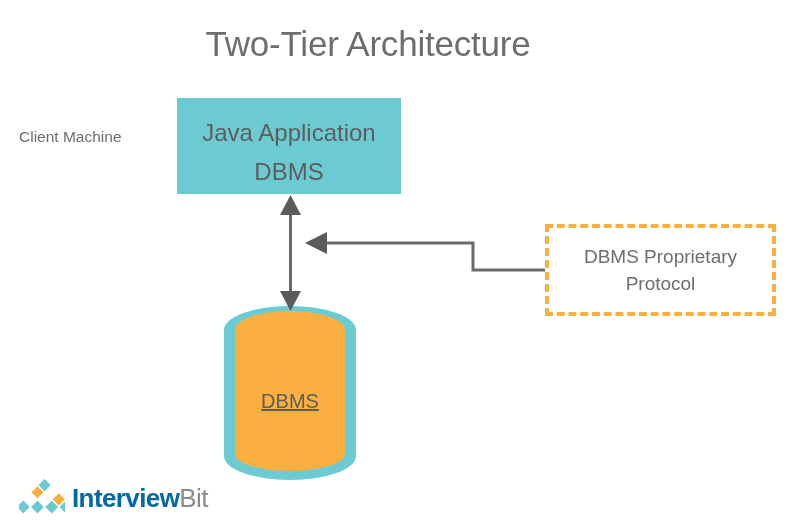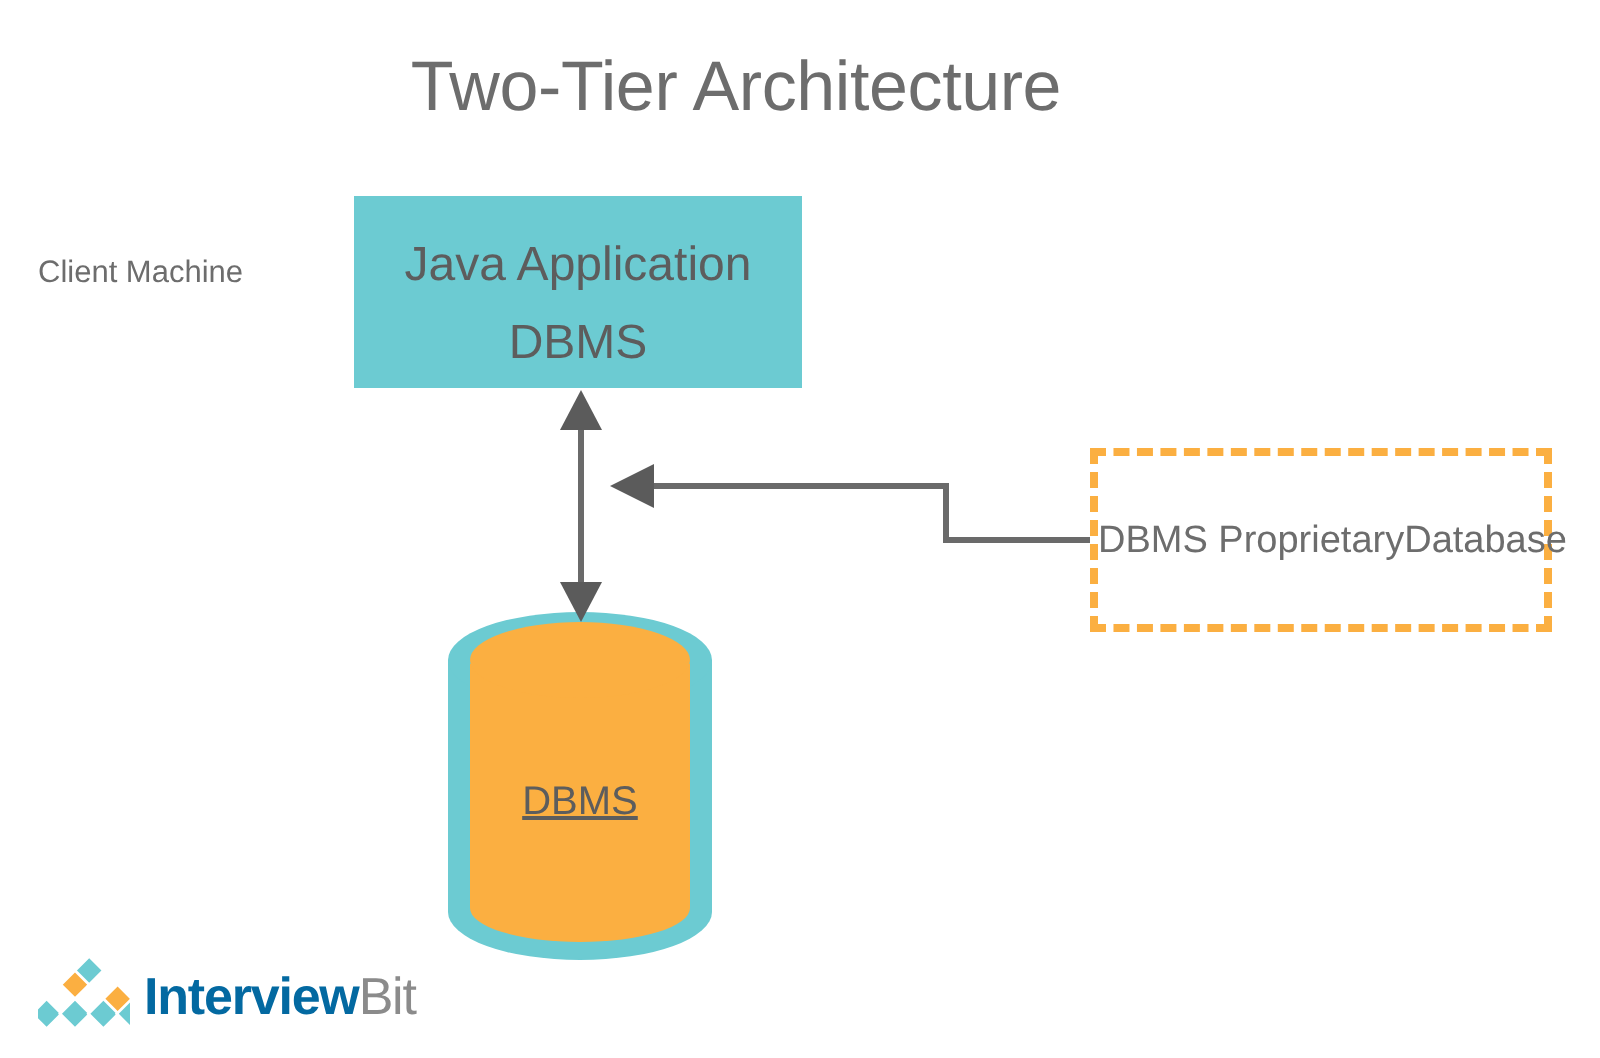--- a/index.html
+++ b/index.html
@@ -80,23 +80,23 @@
   
   #protocol-box {
     position: absolute;
     left: 545px;
     top: 224px;
     width: 231px;
     height: 92px;
     border: 4px dashed #fbaf41;
     box-sizing: border-box;
     display: flex;
-    flex-direction: row;
+    flex-direction: column;
     align-items: center;
-    justify-content: space-between;
+    justify-content: center;
     background: transparent;
   }
   #protocol-box .box-line {
     font-size: 19px;
     color: #6d6d6d;
     line-height: 27px;
     white-space: nowrap;
   }
 
   
@@ -187,21 +187,21 @@
 
       <path d="M13,26 L13,148 A55,17 0 0 0 123,148 L123,26 Z" fill="#FBAF41"></path>
 
       <ellipse cx="68" cy="24" rx="55" ry="19" fill="#FBAF41"></ellipse>
     </svg>
   </div>
   <div id="db-label">DBMS</div>
 
   <div id="protocol-box">
     <div class="box-line">DBMS Proprietary</div>
-    <div class="box-line">Database</div>
+    <div class="box-line">Protocol</div>
   </div>
 
   <svg id="connectors" viewBox="0 0 800 529" xmlns="http://www.w3.org/2000/svg">
 
     <g>
       <line x1="290.5" y1="206" x2="290.5" y2="300" stroke="#6A6A6A" stroke-width="3"></line>
       <polygon points="290.5,195 280,215 301,215" fill="#5B5B5B"></polygon>
       <polygon points="290.5,311 280,291 301,291" fill="#5B5B5B"></polygon>
     </g>
 

